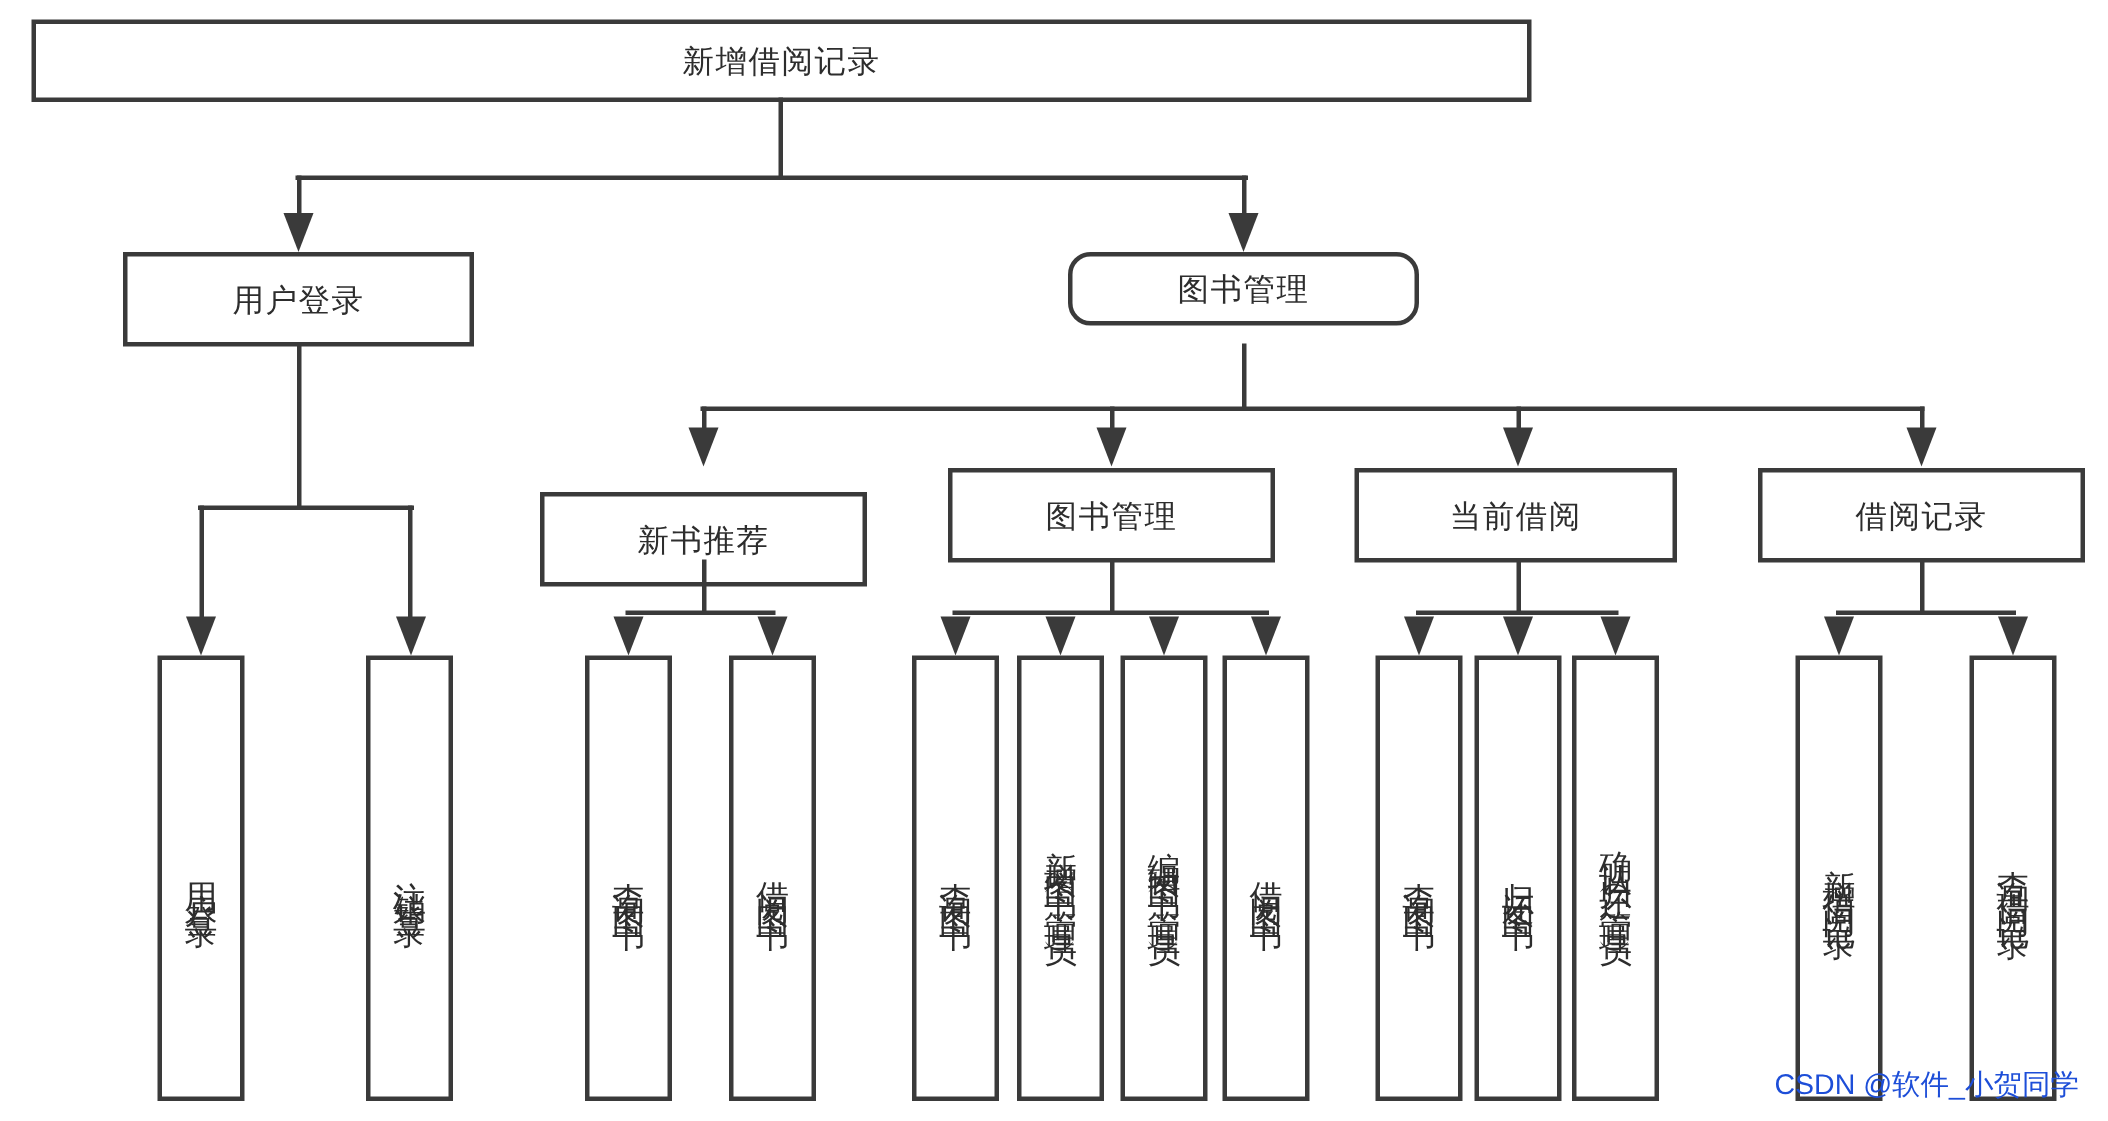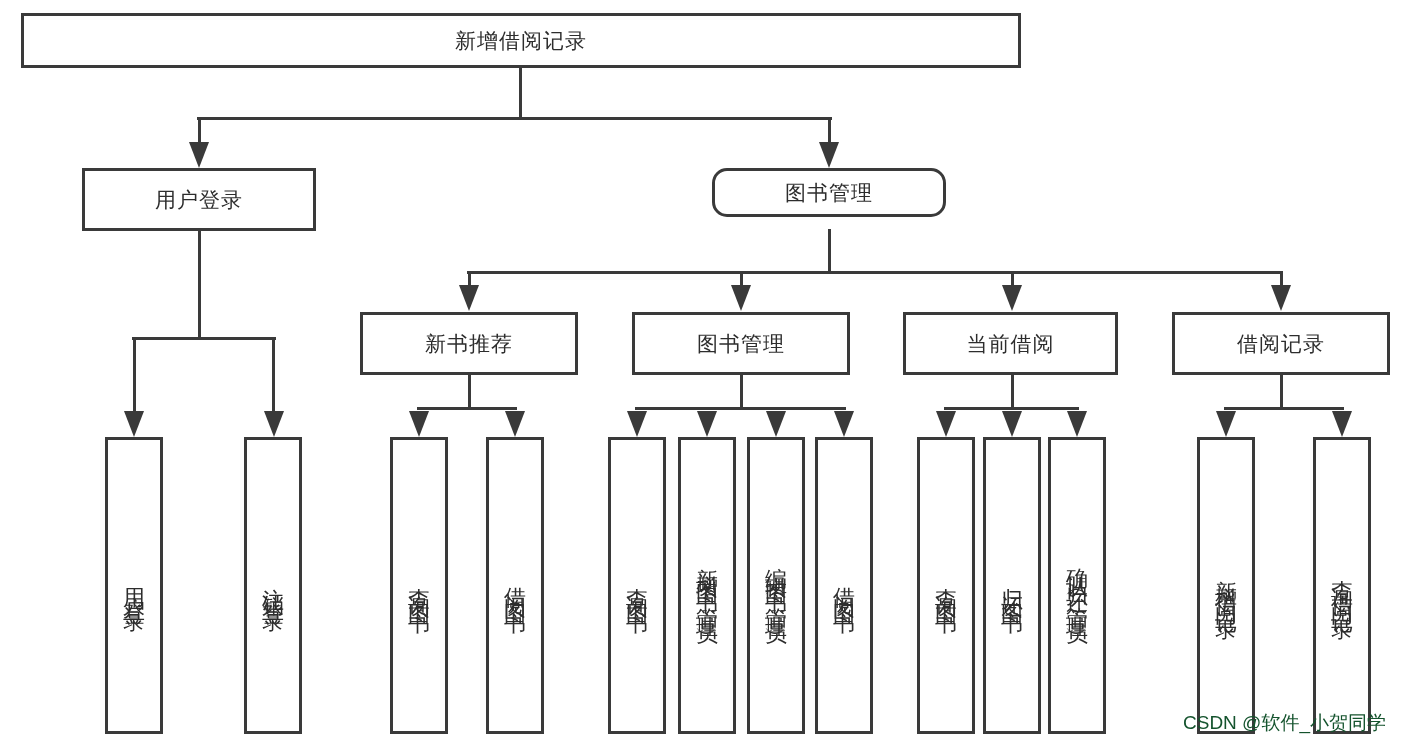--- a/index.html
+++ b/index.html
@@ -37,37 +37,37 @@
   .arrow {
     position: absolute;
     width: 0;
     height: 0;
     border-left: 10px solid transparent;
     border-right: 10px solid transparent;
     border-top: 26px solid #3a3a3a;
   }
   .watermark {
     position: absolute;
-    color: #14532d;
+    color: #1d4ed8;
     font-size: 19px;
     white-space: nowrap;
   }
 </style>
 </head>
 <body>
 
 <div id="canvas">
 
   <div class="node" style="left:21px; top:13px; width:1000px; height:55px;">新增借阅记录</div>
 
   <div class="node" style="left:82px; top:168px; width:234px; height:63px;">用户登录</div>
 
   <div class="node" style="left:712px; top:168px; width:234px; height:49px;border-radius:15px;">图书管理</div>
 
-  <div class="node" style="left:360px; top:312px; width:218px; height:63px;">新书推荐</div>
+  <div class="node" style="left:360px; top:328px; width:218px; height:63px;">新书推荐</div>
 
   <div class="node" style="left:632px; top:312px; width:218px; height:63px;">图书管理</div>
 
   <div class="node" style="left:903px; top:312px; width:215px; height:63px;">当前借阅</div>
 
   <div class="node" style="left:1172px; top:312px; width:218px; height:63px;">借阅记录</div>
 
   <div class="node leaf" style="left:105px; top:437px; width:58px; height:297px;">用户登录</div>
   <div class="node leaf" style="left:244px; top:437px; width:58px; height:297px;">注销登录</div>
 

